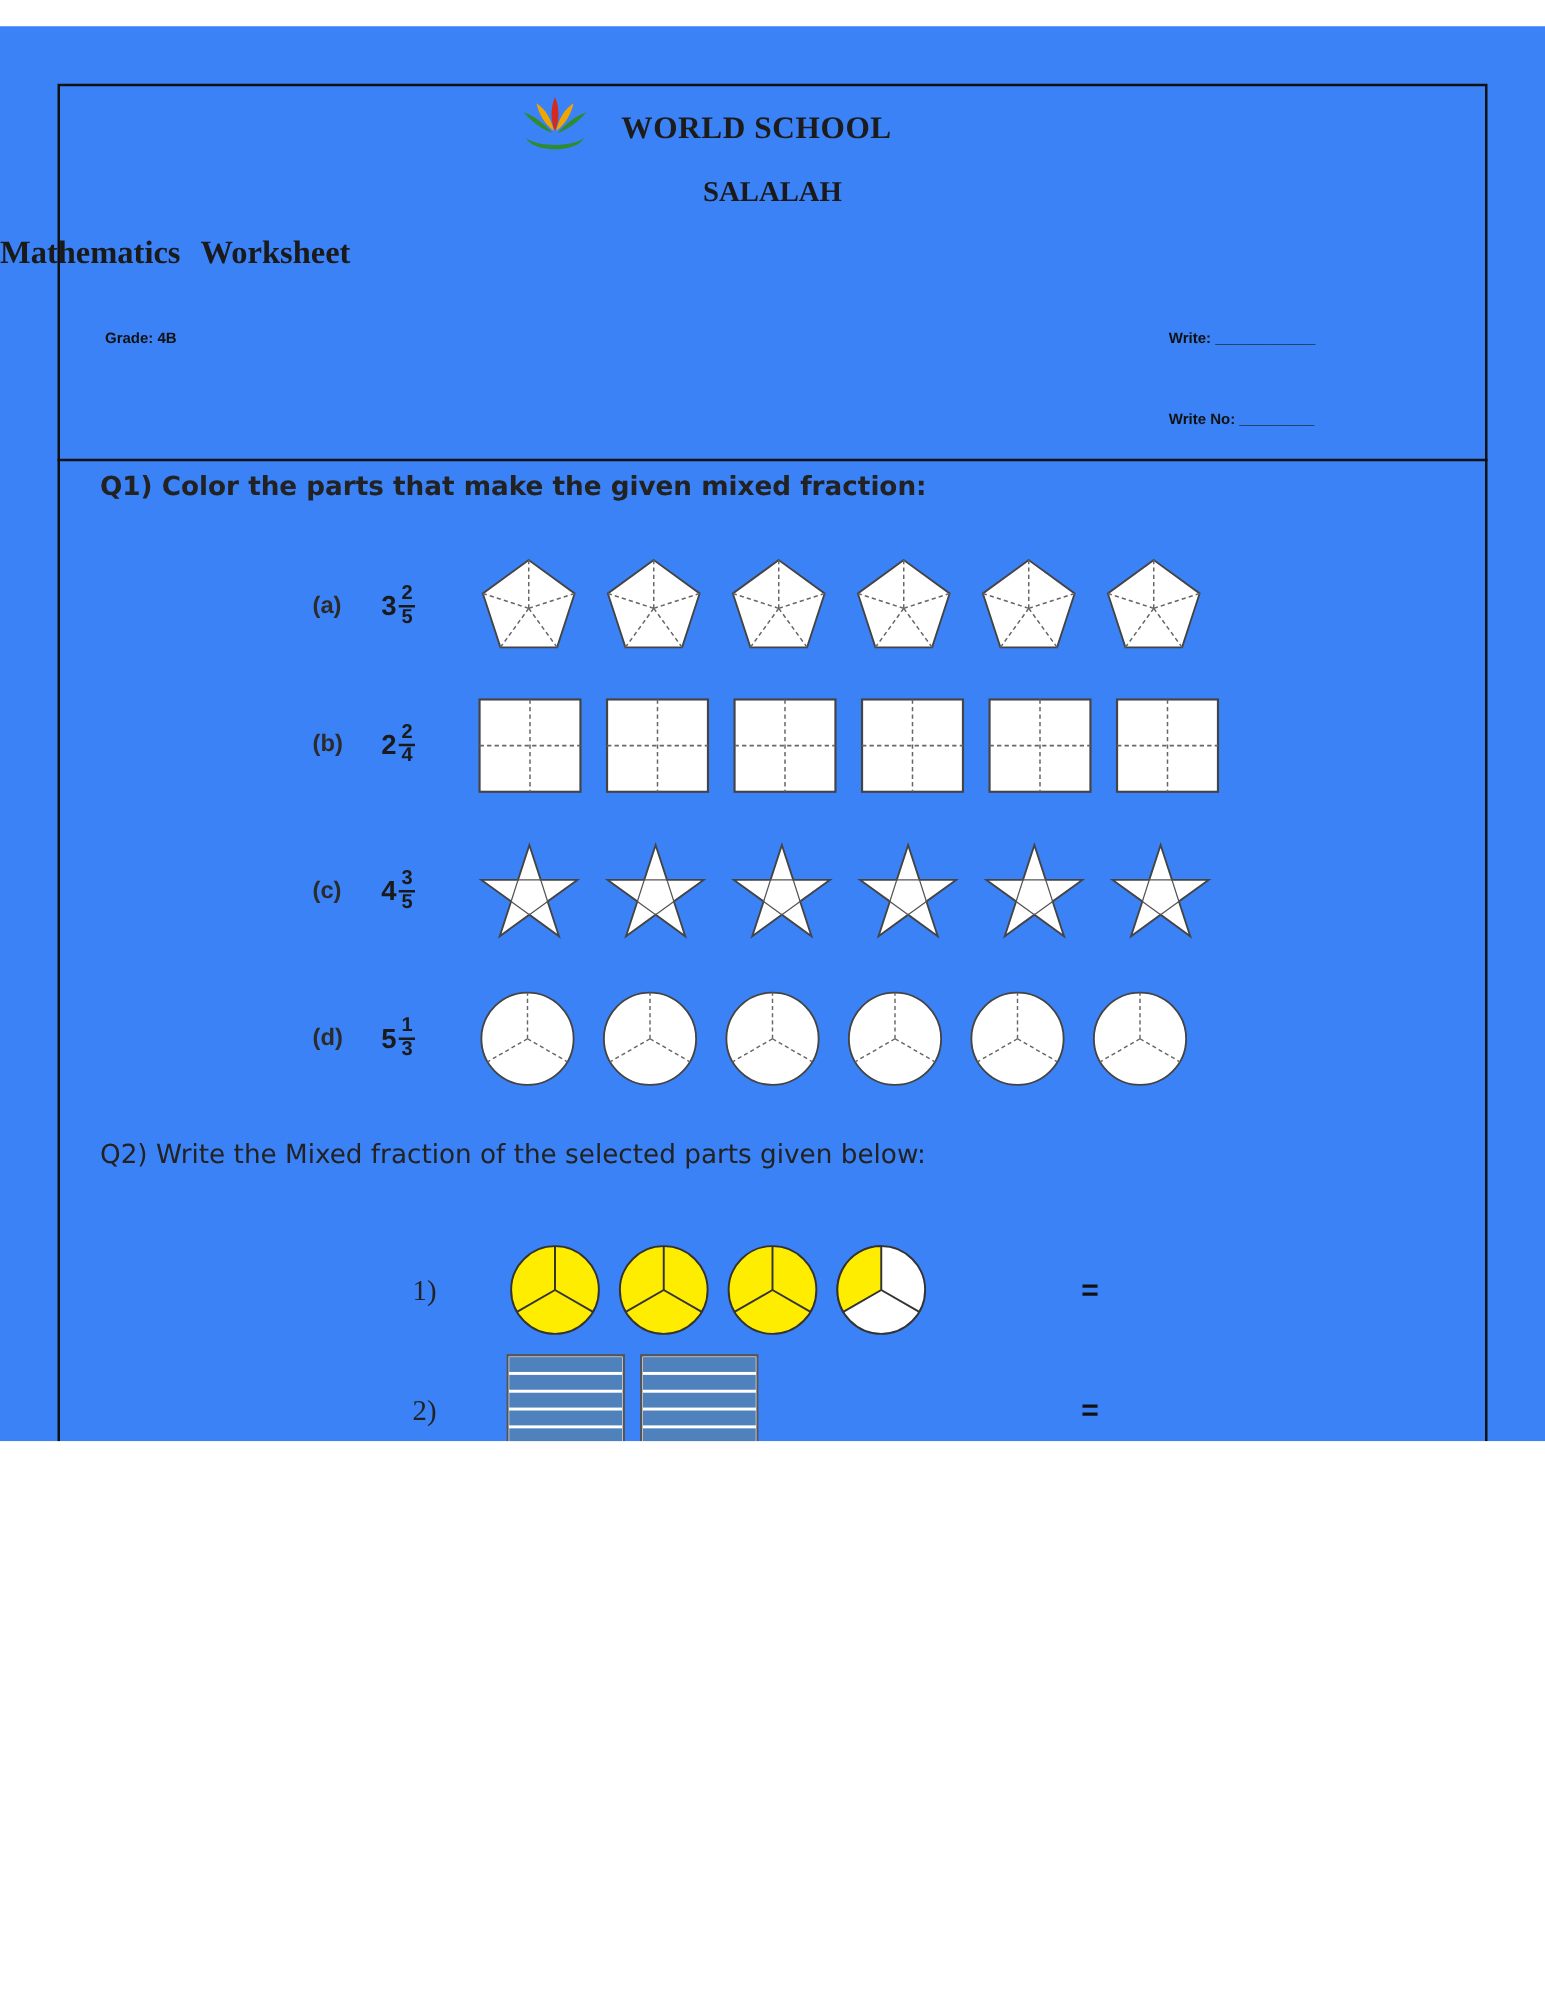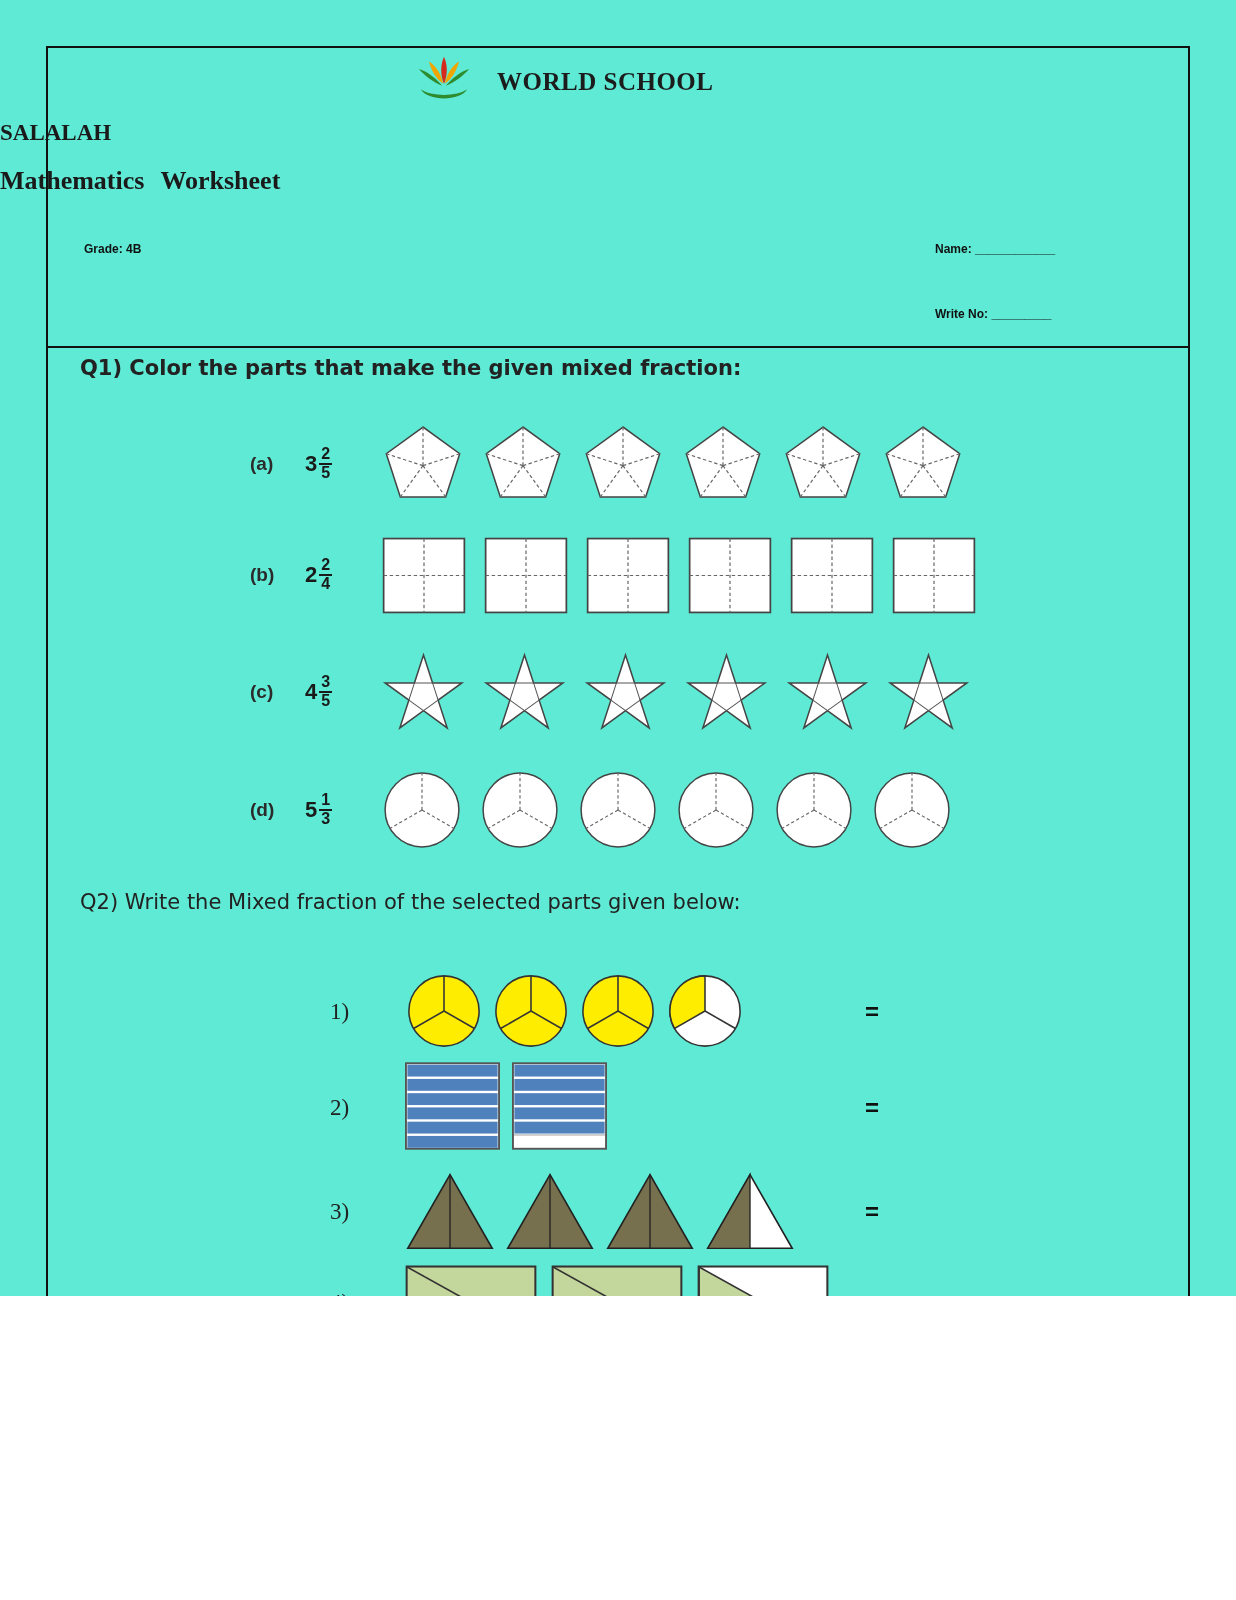--- a/index.html
+++ b/index.html
@@ -1,25 +1,25 @@
 <!DOCTYPE html>
 <html><head>
 <meta charset="utf-8">
 <style>
   html,body{margin:0;padding:0;background:#ffffff;}
-  .page{position:relative;width:1236px;height:1296px;background:#5eead4;overflow:hidden;
-        font-family:"Liberation Sans", sans-serif;color:#1a1a1a;}
+  .page{position:relative;width:1236px;height:1132px;background:#3b82f6;overflow:hidden;
+        font-family:"Liberation Sans", sans-serif;color:#1a1a1a;margin-top:21px;}
   .frame{position:absolute;left:46px;top:46px;width:1140px;height:1504px;border:2px solid #111;}
   .divider{position:absolute;left:46px;top:346px;width:1144px;border-top:2px solid #111;}
 
   
   .logo{position:absolute;left:414px;top:55px;width:60px;height:52px;}
   .school-name{position:absolute;left:497px;top:68px;font-family:"Liberation Serif",serif;
                font-weight:700;font-size:25px;letter-spacing:.5px;color:#1c1c1c;}
-  .branch{position:absolute;left:0;top:120px;width:1236px;text-align:left;
+  .branch{position:absolute;left:0;top:120px;width:1236px;text-align:center;
           font-family:"Liberation Serif",serif;font-weight:700;font-size:23px;}
   .ws-title{position:absolute;left:0;top:166px;width:1236px;text-align:left;
             font-family:"Liberation Serif",serif;font-weight:700;font-size:26px;word-spacing:10px;}
   .fld{position:absolute;font-weight:700;font-size:12px;color:#111;white-space:nowrap;}
   .grade{left:84px;top:242px;} .date{left:935px;top:242px;}
   .name{left:84px;top:307px;} .roll{left:935px;top:307px;}
 
   
   .prompt{position:absolute;left:80px;font-family:"DejaVu Sans",sans-serif;font-size:21px;color:#222;}
   .q1-prompt{top:356px;font-weight:bold;} .q2-prompt{top:890px;}
@@ -163,21 +163,21 @@
     <path d="M16 7 C18 16 23 25 31 31 C29 21 24 12 16 7 Z" fill="#F0A500"></path>
     <path d="M48 7 C46 16 41 25 33 31 C35 21 40 12 48 7 Z" fill="#F0A500"></path>
     <path d="M5 15 C11 22 20 29 30 33 C24 26 15 18 5 15 Z" fill="#2E8B2E"></path>
     <path d="M59 15 C53 22 44 29 34 33 C40 26 49 18 59 15 Z" fill="#2E8B2E"></path>
     <path d="M7 37 C18 45 46 45 57 37 C50 50 14 50 7 37 Z" fill="#2E8B2E"></path>
   </svg>
   <div class="school-name">WORLD SCHOOL</div>
   <div class="branch">SALALAH</div>
   <div class="ws-title">Mathematics Worksheet</div>
   <div class="fld grade">Grade: 4B</div>
-  <div class="fld date">Name: ____________</div>
+  <div class="fld date">Write: ____________</div>
   <div class="fld roll">Write No: _________</div>
 
   <div class="prompt q1-prompt">Q1) Color the parts that make the given mixed fraction:</div>
 
   <div class="q1-row row-a">
     <span class="q1-label">(a)</span>
     <span class="mixed">
       <span class="whole">3</span>
       <span class="frac">
         <span class="fnum">2</span>

